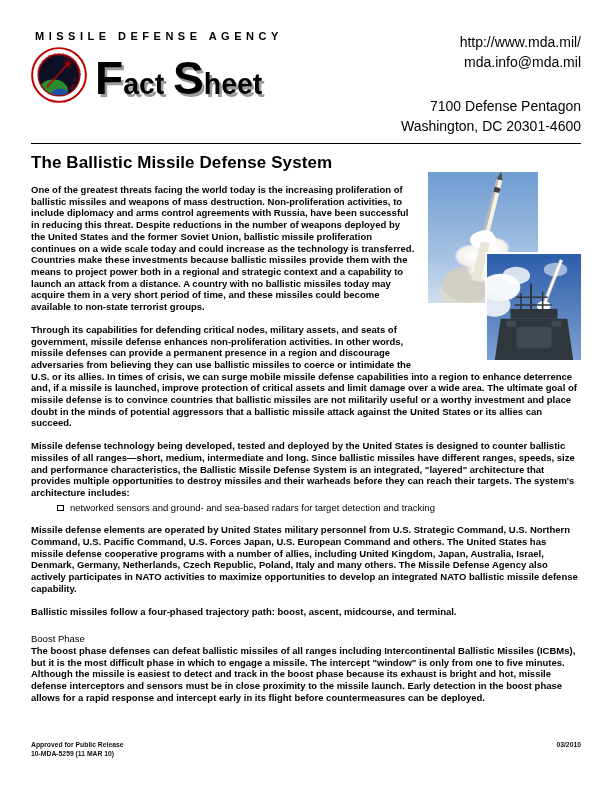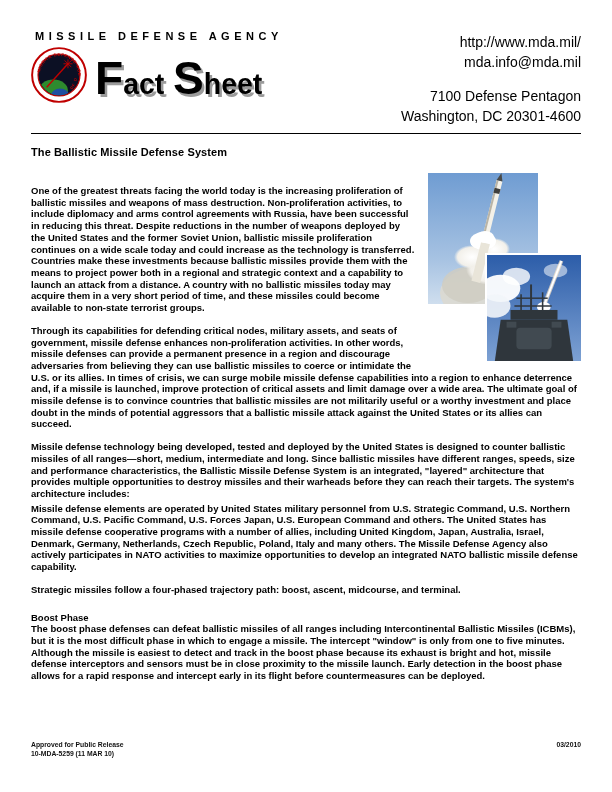--- a/index.html
+++ b/index.html
@@ -28,29 +28,29 @@
     font-weight: bold; font-size: 29px; line-height: 0.95;
     letter-spacing: 0px;
     transform: scaleX(0.98); transform-origin: left bottom;
     text-shadow: 2.5px 2.5px 0 #9b9b9b;
     white-space: nowrap;
   }
   .fact-word { display: inline-block; }
   .fact-word::first-letter { font-size: 47px; }
   .fact-word + .fact-word { margin-left: 9px; }
   .header-right { text-align: right; font-size: 14px; line-height: 1.4; padding-top: 3px; }
-  .header-right .addr { margin-top: 15px; }
+  .header-right .addr { margin-top: 25px; }
   .head-rule { border: none; border-top: 1.7px solid #000; margin-top: 7px; }
 
   
   .article { margin-top: 13px; font-size: 9.5px; line-height: 11.7px; text-align: left; }
-  .doc-title { font-size: 11px; font-weight: bold; margin-bottom: 26px; letter-spacing: 0.1px; }
+  .doc-title { font-size: 17px; font-weight: bold; margin-bottom: 15px; letter-spacing: 0.1px; }
   .article p { margin-bottom: 11px; font-weight: bold; }
   .bold-note { font-weight: bold; }
-  .section-heading { font-weight: bold; margin-top: 16px; }
+  .section-heading { font-weight: normal; margin-top: 16px; }
 
   
   .photo-stack {
     float: right; position: relative;
     width: 155px; height: 188px;
     margin: -12px 0 6px 10px;
   }
   .photo { position: absolute; display: block; }
   .photo1 { left: 2px; top: 0; width: 110px; height: 131px; }
   .photo2 { right: 0; bottom: 0; width: 96px; height: 108px; border-left: 2px solid #fff; border-top: 2px solid #fff; }
@@ -194,24 +194,25 @@
           <rect x="20" y="68" width="10" height="6" fill="#414a51"></rect>
           <rect x="66" y="68" width="10" height="6" fill="#414a51"></rect>
         </svg>
       </div>
 
       <p>One of the greatest threats facing the world today is the increasing proliferation of ballistic missiles and weapons of mass destruction. Non-proliferation activities, to include diplomacy and arms control agreements with Russia, have been successful in reducing this threat. Despite reductions in the number of weapons deployed by the United States and the former Soviet Union, ballistic missile proliferation continues on a wide scale today and could increase as the technology is transferred. Countries make these investments because ballistic missiles provide them with the means to project power both in a regional and strategic context and a capability to launch an attack from a distance. A country with no ballistic missiles today may acquire them in a very short period of time, and these missiles could become available to non-state terrorist groups.</p>
       <p>Through its capabilities for defending critical nodes, military assets, and seats of government, missile defense enhances non-proliferation activities. In other words, missile defenses can provide a permanent presence in a region and discourage adversaries from believing they can use ballistic missiles to coerce or intimidate the U.S. or its allies. In times of crisis, we can surge mobile missile defense capabilities into a region to enhance deterrence and, if a missile is launched, improve protection of critical assets and limit damage over a wide area. The ultimate goal of missile defense is to convince countries that ballistic missiles are not militarily useful or a worthy investment and place doubt in the minds of potential aggressors that a ballistic missile attack against the United States or its allies can succeed.</p>
       <p>Missile defense technology being developed, tested and deployed by the United States is designed to counter ballistic missiles of all ranges—short, medium, intermediate and long. Since ballistic missiles have different ranges, speeds, size and performance characteristics, the Ballistic Missile Defense System is an integrated, "layered" architecture that provides multiple opportunities to destroy missiles and their warheads before they can reach their targets. The system's architecture includes:</p>
 
       <ul class="arch-list">
+        <li>networked sensors and ground- and sea-based radars for target detection and tracking</li>
       </ul>
 
       <p>Missile defense elements are operated by United States military personnel from U.S. Strategic Command, U.S. Northern Command, U.S. Pacific Command, U.S. Forces Japan, U.S. European Command and others. The United States has missile defense cooperative programs with a number of allies, including United Kingdom, Japan, Australia, Israel, Denmark, Germany, Netherlands, Czech Republic, Poland, Italy and many others. The Missile Defense Agency also actively participates in NATO activities to maximize opportunities to develop an integrated NATO ballistic missile defense capability.</p>
-      <p class="bold-note">Strategic missiles follow a four-phased trajectory path: boost, ascent, midcourse, and terminal.</p>
+      <p class="bold-note">Ballistic missiles follow a four-phased trajectory path: boost, ascent, midcourse, and terminal.</p>
 
       <div class="section-heading">Boost Phase</div>
       <p>The boost phase defenses can defeat ballistic missiles of all ranges including Intercontinental Ballistic Missiles (ICBMs), but it is the most difficult phase in which to engage a missile. The intercept "window" is only from one to five minutes. Although the missile is easiest to detect and track in the boost phase because its exhaust is bright and hot, missile defense interceptors and sensors must be in close proximity to the missile launch. Early detection in the boost phase allows for a rapid response and intercept early in its flight before countermeasures can be deployed.</p>
     </div>
   </div>
 
   <div class="footer">
     <div>
       <div>Approved for Public Release</div>
       <div>10-MDA-5259 (11 MAR 10)</div>

